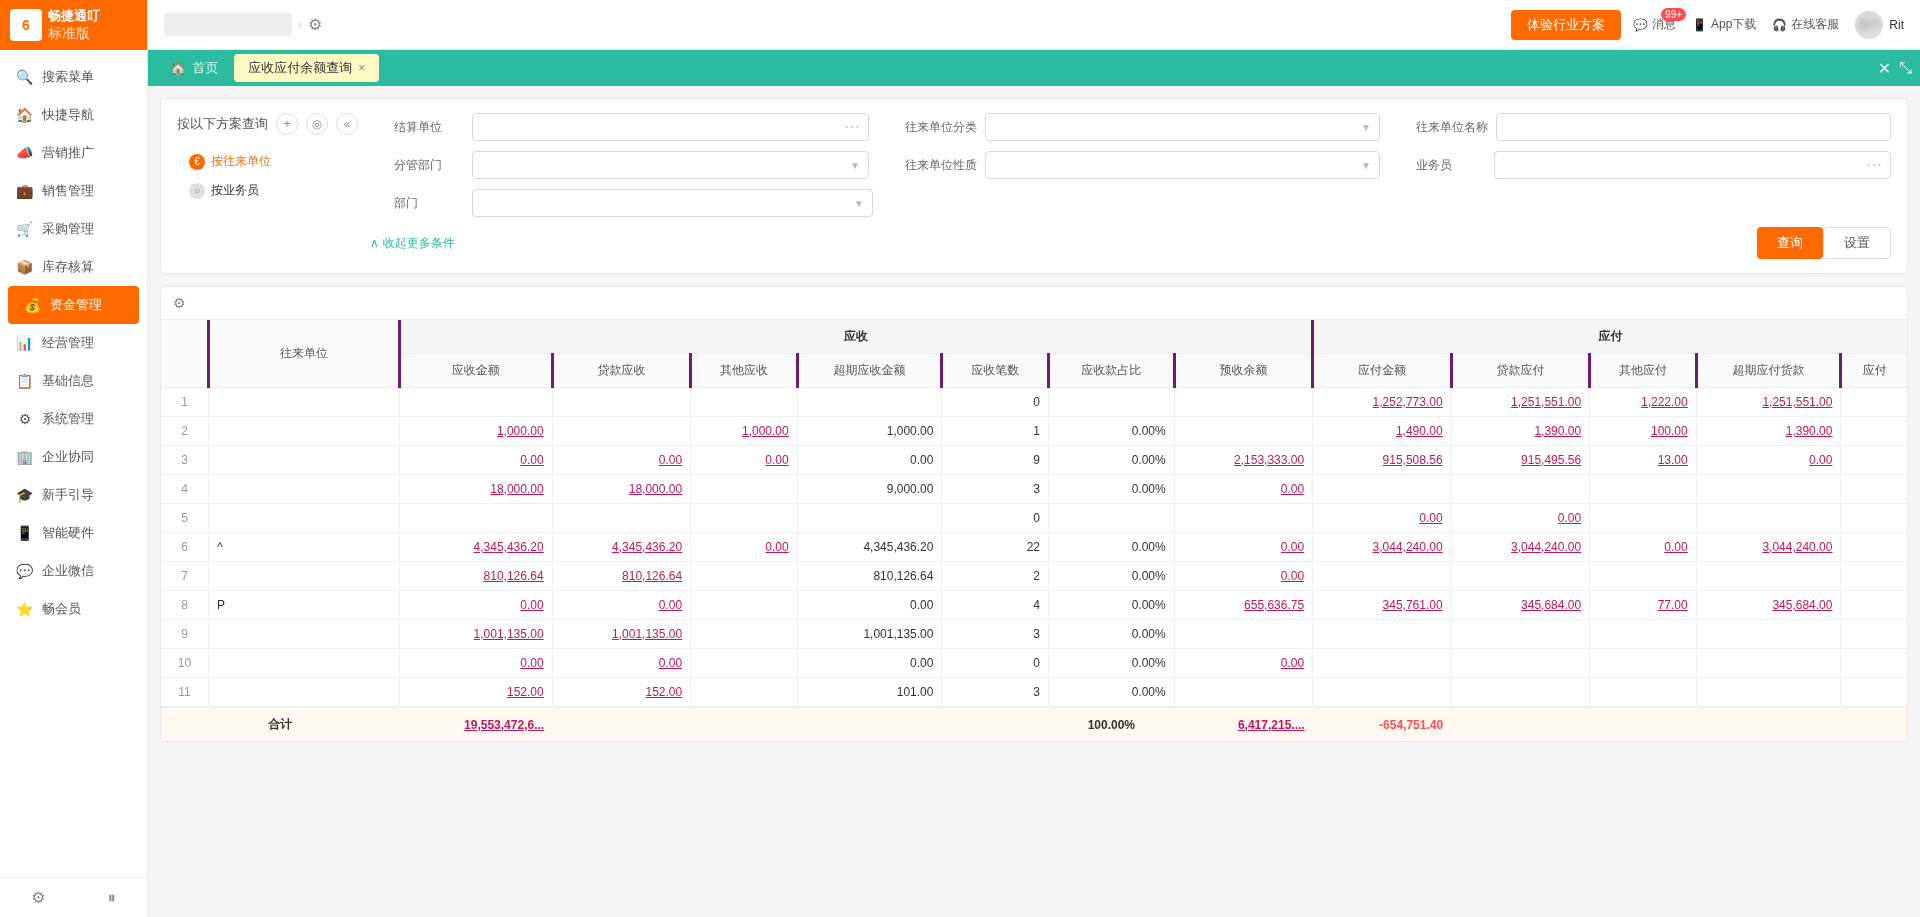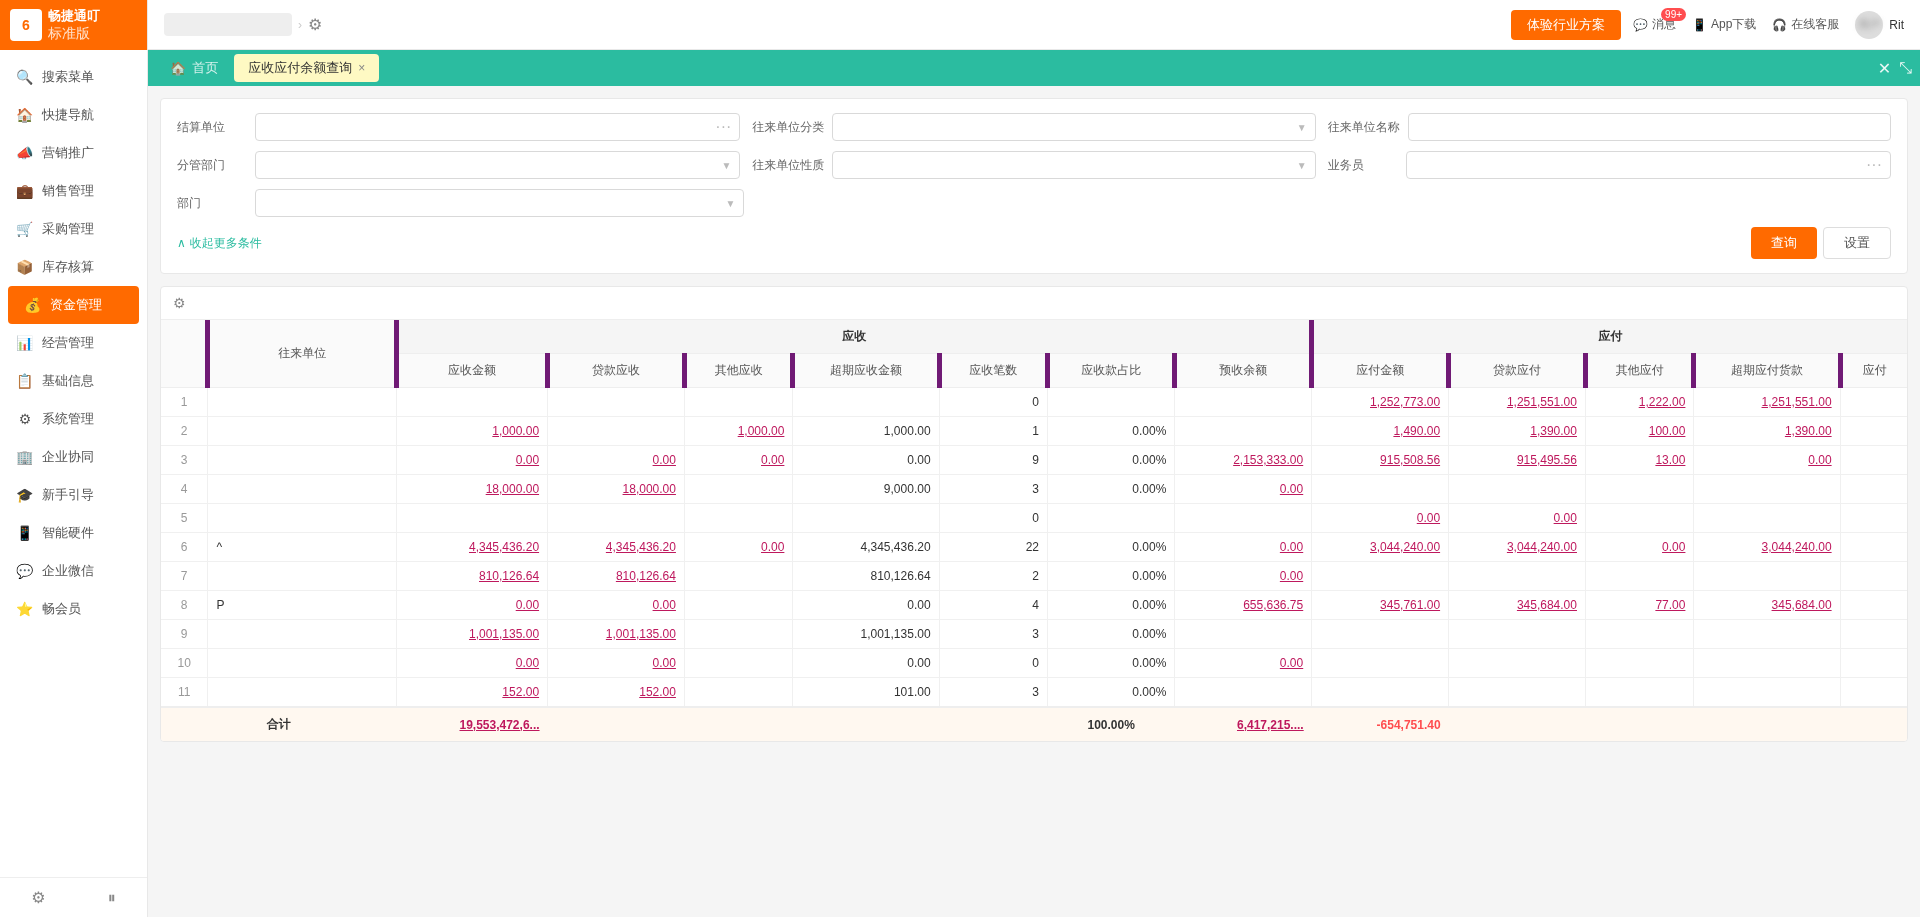--- a/index.html
+++ b/index.html
@@ -79,21 +79,21 @@
 
     
     .filter-panel {
       background: #fff; border-radius: 4px; padding: 14px 16px; margin-bottom: 12px;
       border: 1px solid #e8e8e8;
     }
     .filter-header { display: flex; align-items: center; gap: 8px; margin-bottom: 12px; }
     .filter-title { font-size: 13px; color: #555; }
     .filter-icon-btn { width: 22px; height: 22px; border-radius: 50%; border: 1px solid #ddd; display: flex; align-items: center; justify-content: center; cursor: pointer; font-size: 12px; color: #888; }
     .filter-row { display: grid; grid-template-columns: 1fr 1fr 1fr; gap: 12px; margin-bottom: 10px; }
-    .filter-item { display: flex; align-items: center; gap: 8px; }
+    .filter-item { display: flex; align-items: center; gap: 8px; margin-left: 24px; }
     .filter-label { font-size: 12px; color: #666; white-space: nowrap; min-width: 70px; }
     .filter-input {
       flex: 1; height: 28px; border: 1px solid #d9d9d9; border-radius: 4px; padding: 0 8px;
       font-size: 12px; color: #333; background: #fff; display: flex; align-items: center; justify-content: space-between; cursor: pointer;
     }
     .filter-input-dots { color: #bbb; font-size: 16px; }
     .filter-select { display: flex; align-items: center; justify-content: space-between; }
     .filter-chevron { color: #bbb; font-size: 10px; }
     .collapse-btn { display: flex; align-items: center; gap: 4px; color: #2bbca0; font-size: 12px; cursor: pointer; }
     .tree-item {
@@ -106,21 +106,21 @@
 
     
     .data-table-wrap {
       background: #fff; border-radius: 4px; border: 1px solid #e8e8e8; overflow: hidden;
     }
     .table-toolbar { padding: 8px 12px; border-bottom: 1px solid #eee; display: flex; align-items: center; }
     .table-toolbar-icon { color: #888; cursor: pointer; font-size: 14px; }
     table { width: 100%; border-collapse: collapse; font-size: 12px; }
     thead tr { background: #fafafa; }
     thead th {
-      padding: 8px 8px; text-align: center; border-bottom: 1px solid #eee; border-right: 5px solid #701a75;
+      padding: 8px 8px; text-align: center; border-bottom: 1px solid #eee; border-right: 3px solid #701a75;
       color: #555; font-weight: 500; white-space: nowrap; font-size: 12px;
     }
     thead th:last-child { border-right: none; }
     .th-group { background: #f5f5f5; color: #333; font-weight: 600; }
     tbody tr { border-bottom: 1px solid #f0f0f0; }
     tbody td {
       padding: 7px 8px; text-align: center; border-right: 1px solid #f0f0f0; white-space: nowrap; color: #333;
     }
     tbody td:last-child { border-right: none; }
     .td-link { color: #be185d; text-decoration: underline; cursor: pointer; }
@@ -256,20 +256,36 @@
     <span class="tab-ctrl-btn">⤡</span>
   </div>
 </div>
 
 <div class="main">
 
 
   <div class="filter-panel">
     <div style="display:flex; gap:12px; align-items:flex-start;">
 
+      <div style="min-width:120px;">
+        <div class="filter-header">
+          <span class="filter-title">按以下方案查询</span>
+          <span class="filter-icon-btn">+</span>
+          <span class="filter-icon-btn">◎</span>
+          <span class="filter-icon-btn">«</span>
+        </div>
+        <div class="tree-item active">
+          <span class="tree-item-icon orange">€</span>
+          <span>按往来单位</span>
+        </div>
+        <div class="tree-item">
+          <span class="tree-item-icon gray">○</span>
+          <span>按业务员</span>
+        </div>
+      </div>
 
       <div style="flex:1;">
 
         <div class="filter-row">
           <div class="filter-item">
             <span class="filter-label">结算单位</span>
             <div class="filter-input">
               <span></span>
               <span class="filter-input-dots">···</span>
             </div>
@@ -319,21 +335,21 @@
               <span class="filter-chevron">▼</span>
             </div>
           </div>
         </div>
 
         <div style="display:flex; align-items:center; justify-content:space-between;">
           <div class="collapse-btn">
             <span>∧</span>
             <span>收起更多条件</span>
           </div>
-          <div style="display:flex; gap:6px;margin-left:8px;">
+          <div style="display:flex; gap:0;margin-left:8px;">
             <button style="background:#ff6a00; color:#fff; border:none; border-radius:4px; padding:6px 20px; font-size:13px; cursor:pointer; font-family:inherit;">查询</button>
             <button style="background:#fff; color:#555; border:1px solid #ddd; border-radius:4px; padding:6px 20px; font-size:13px; cursor:pointer; font-family:inherit;">设置</button>
           </div>
         </div>
       </div>
     </div>
   </div>
 
   <div class="data-table-wrap">
     <div class="table-toolbar">

